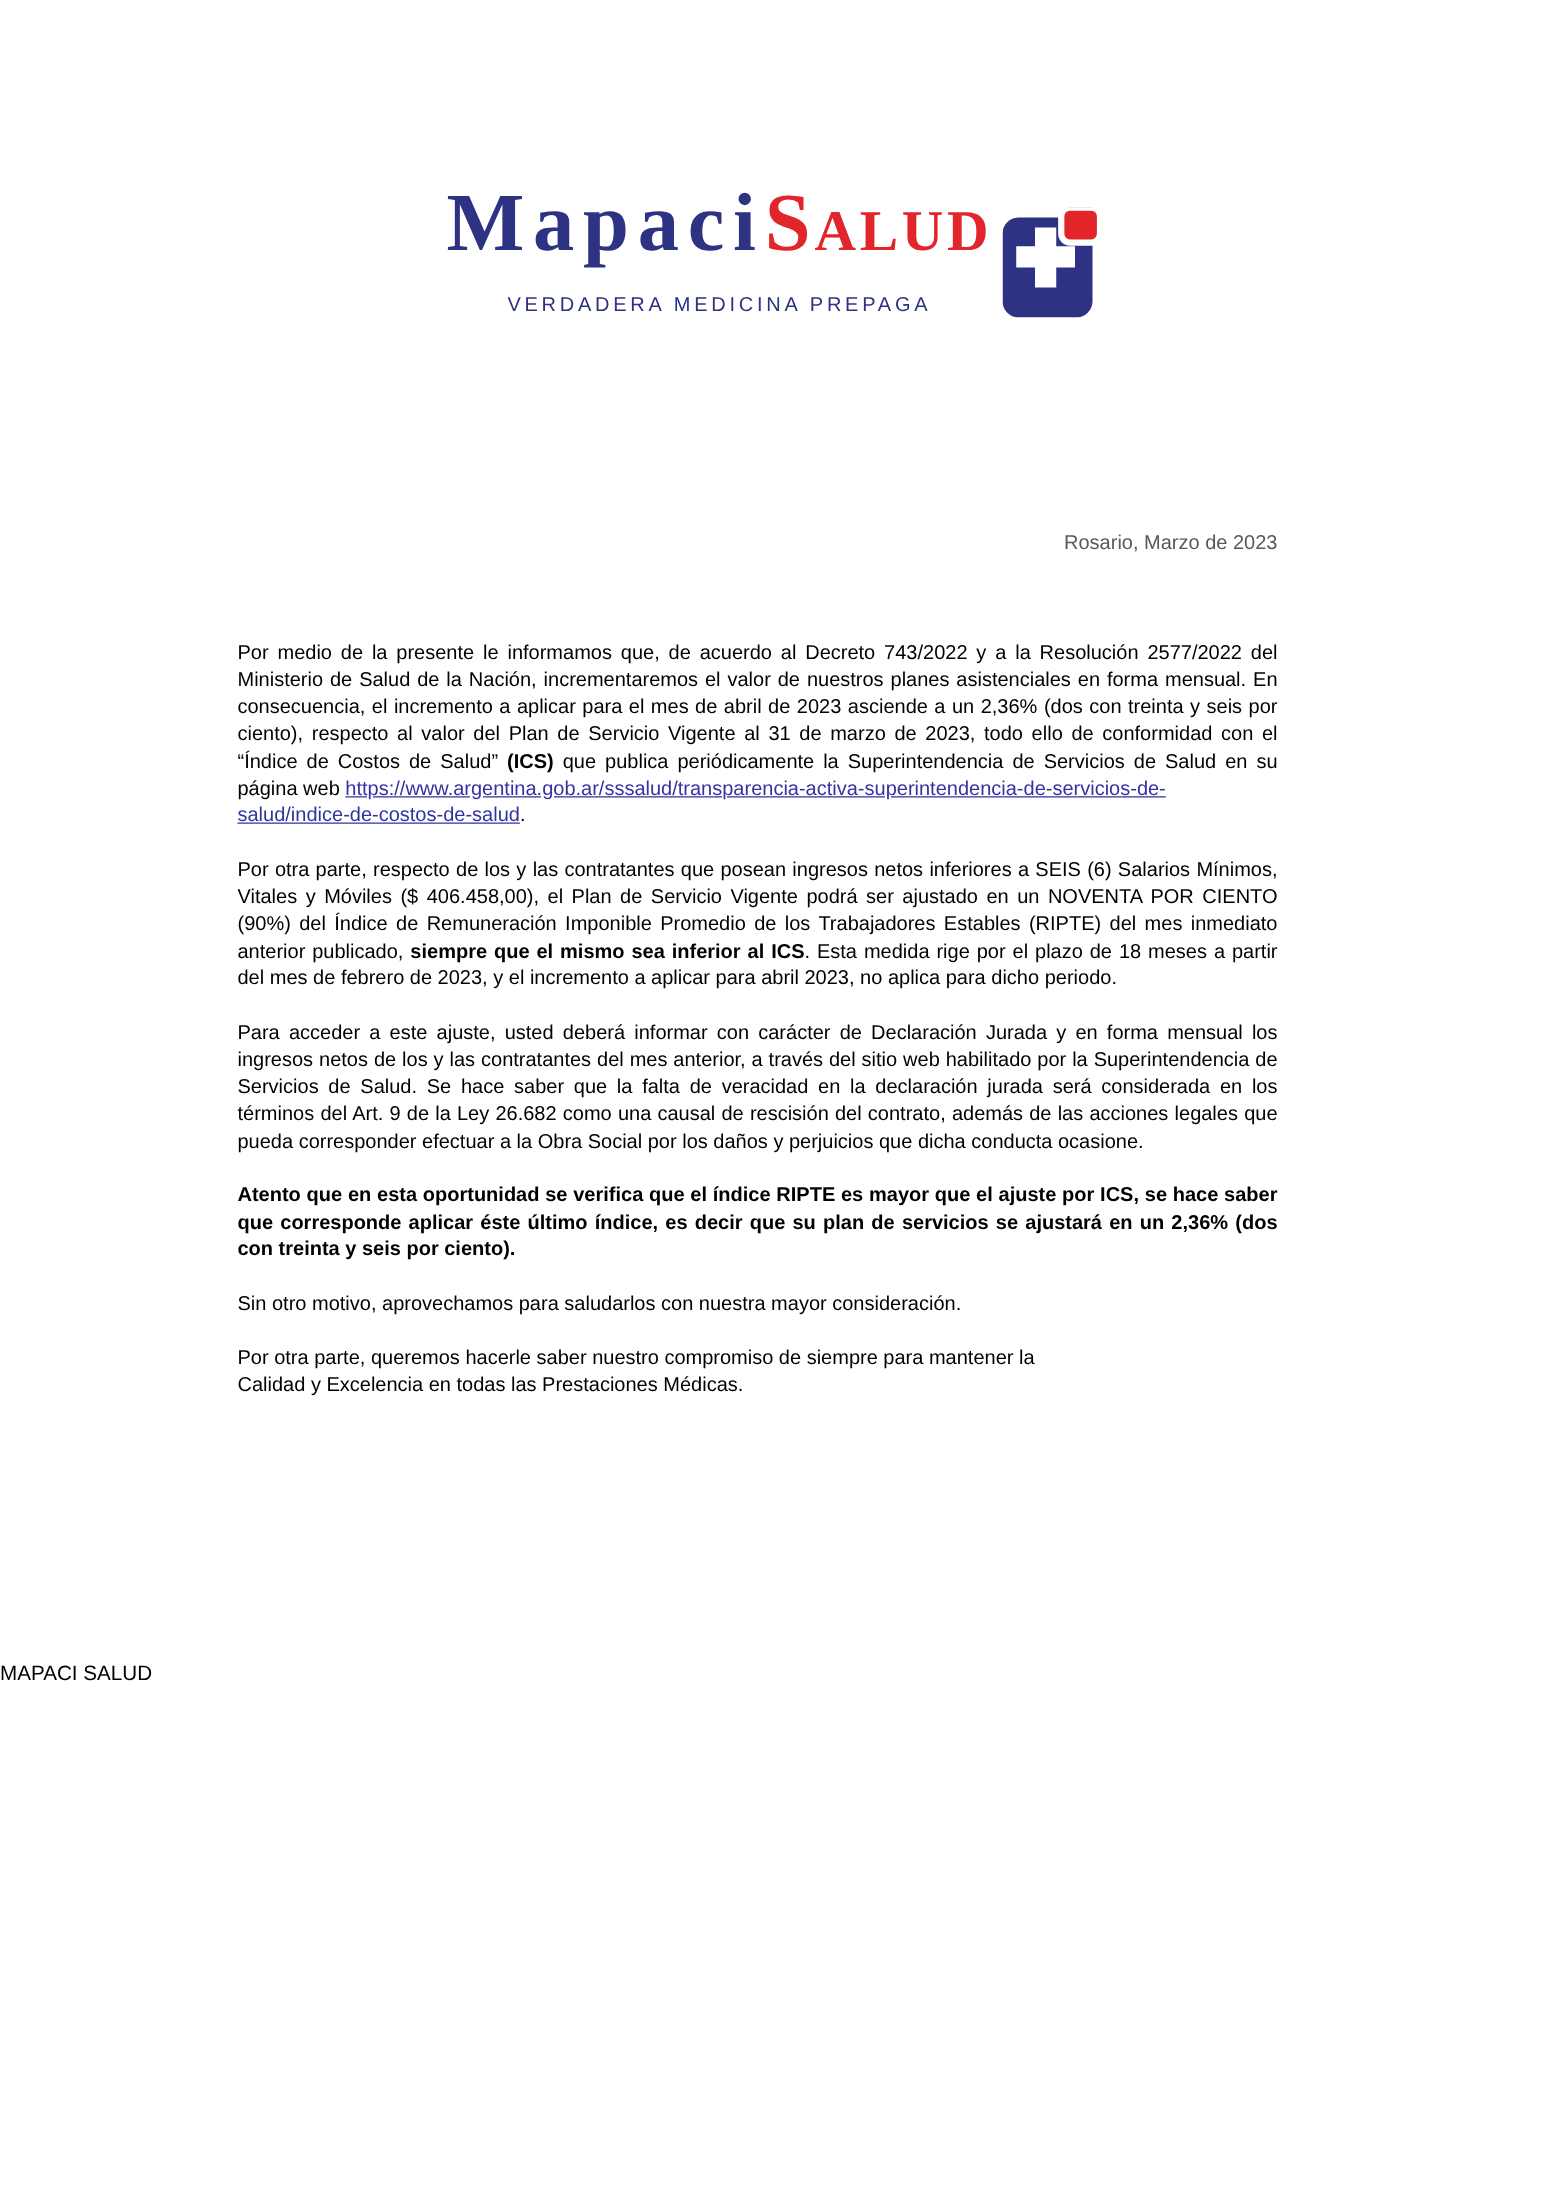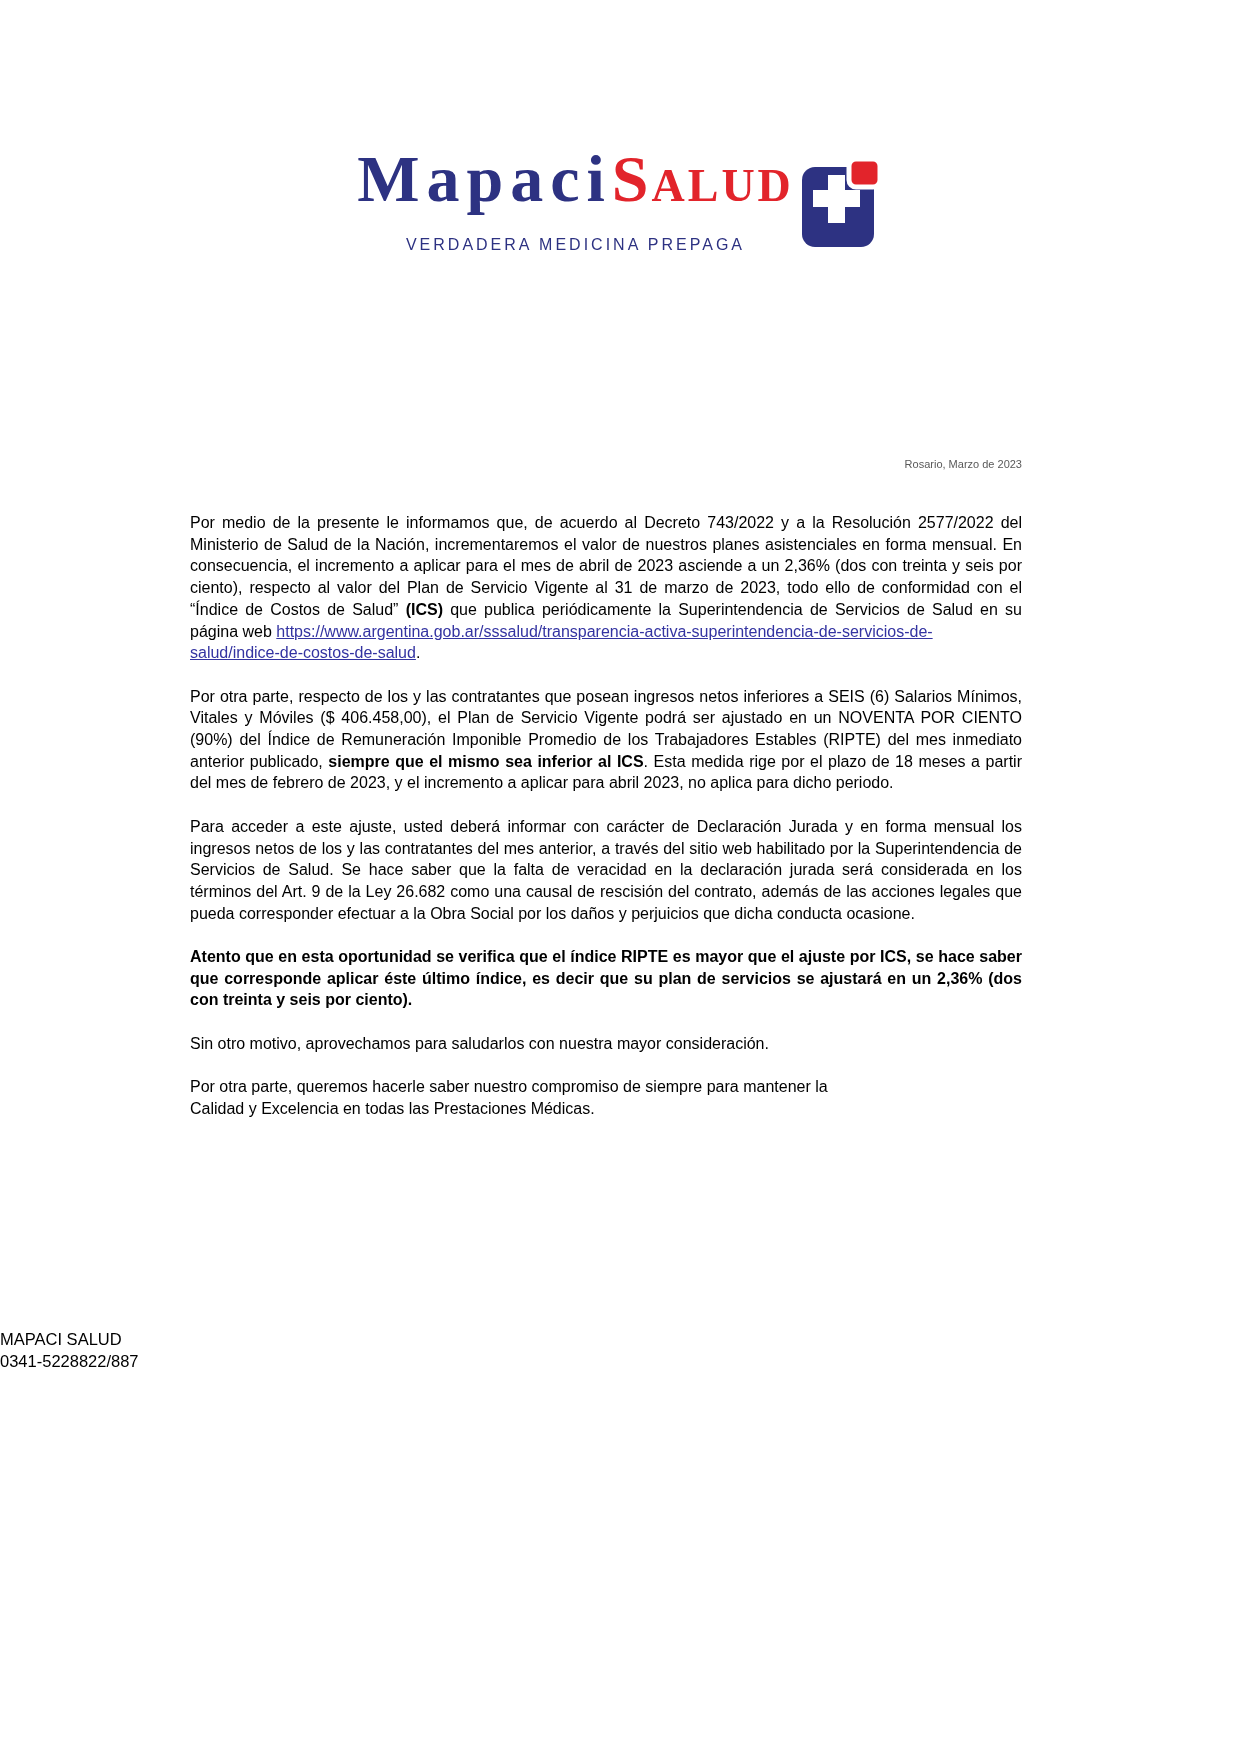--- a/index.html
+++ b/index.html
@@ -16,21 +16,21 @@
   .logo-block{
     position:absolute;
     top:146px;
     left:0;
     width:100%;
     display:flex;
     justify-content:center;
   }
   .logo-row{
     display:flex;
-    align-items:center;
+    align-items:flex-end;
     gap:8px;
   }
   .logo-text-col{
     display:flex;
     flex-direction:column;
     align-items:center;
   }
   .brand-line{
     font-family:"Liberation Serif", serif;
     white-space:nowrap;
@@ -58,22 +58,21 @@
   }
   .logo-icon{width:82px;height:88px;margin-top:6px;}
   
   .date-line{
     position:absolute;
     top:426px;
     left:190px;
     width:832px;
     text-align:right;
     color:var(--date-gray,#595959);
-    font-size:11px;
-    margin-top:32px;
+    font-size:16px;
   }
   
   .letter-body{
     position:absolute;
     top:512px;
     left:190px;
     width:832px;
     font-size:16px;
     line-height:21.7px;
   }
@@ -125,16 +124,15 @@
       <p class="para"><span>Por medio de la presente le informamos que, de acuerdo al Decreto 743/2022 y a la Resolución 2577/2022 del Ministerio de Salud de la Nación, incrementaremos el valor de nuestros planes asistenciales en forma mensual. En consecuencia, el incremento a aplicar para el mes de abril de 2023 asciende a un 2,36% (dos con treinta y seis por ciento), respecto al valor del Plan de Servicio Vigente al 31 de marzo de 2023, todo ello de conformidad con el “Índice de Costos de Salud” </span><strong>(ICS)</strong><span> que publica periódicamente la Superintendencia de Servicios de Salud en su página web </span><a href="#">https://www.argentina.gob.ar/sssalud/transparencia-activa-superintendencia-de-servicios-de-</a><br><a href="#">salud/indice-de-costos-de-salud</a><span>.</span></p>
       <p class="para"><span>Por otra parte, respecto de los y las contratantes que posean ingresos netos inferiores a SEIS (6) Salarios Mínimos, Vitales y Móviles ($ 406.458,00), el Plan de Servicio Vigente podrá ser ajustado en un NOVENTA POR CIENTO (90%) del Índice de Remuneración Imponible Promedio de los Trabajadores Estables (RIPTE) del mes inmediato anterior publicado, </span><strong>siempre que el mismo sea inferior al ICS</strong><span>. Esta medida rige por el plazo de 18 meses a partir del mes de febrero de 2023, y el incremento a aplicar para abril 2023, no aplica para dicho periodo.</span></p>
       <p class="para"><span>Para acceder a este ajuste, usted deberá informar con carácter de Declaración Jurada y en forma mensual los ingresos netos de los y las contratantes del mes anterior, a través del sitio web habilitado por la Superintendencia de Servicios de Salud. Se hace saber que la falta de veracidad en la declaración jurada será considerada en los términos del Art. 9 de la Ley 26.682 como una causal de rescisión del contrato, además de las acciones legales que pueda corresponder efectuar a la Obra Social por los daños y perjuicios que dicha conducta ocasione.</span></p>
       <p class="para"><strong>Atento que en esta oportunidad se verifica que el índice RIPTE es mayor que el ajuste por ICS, se hace saber que corresponde aplicar éste último índice, es decir que su plan de servicios se ajustará en un 2,36% (dos con treinta y seis por ciento).</strong></p>
       <p class="para left"><span>Sin otro motivo, aprovechamos para saludarlos con nuestra mayor consideración.</span></p>
       <p class="para left"><span>Por otra parte, queremos hacerle saber nuestro compromiso de siempre para mantener la</span><br><span>Calidad y Excelencia en todas las Prestaciones Médicas.</span></p>
     </div>
 
   <div class="signature">
     <div>MAPACI SALUD</div>
-    <div>0341-5228822/887</div>
   </div>
 
 </div>
 
 </body></html>

